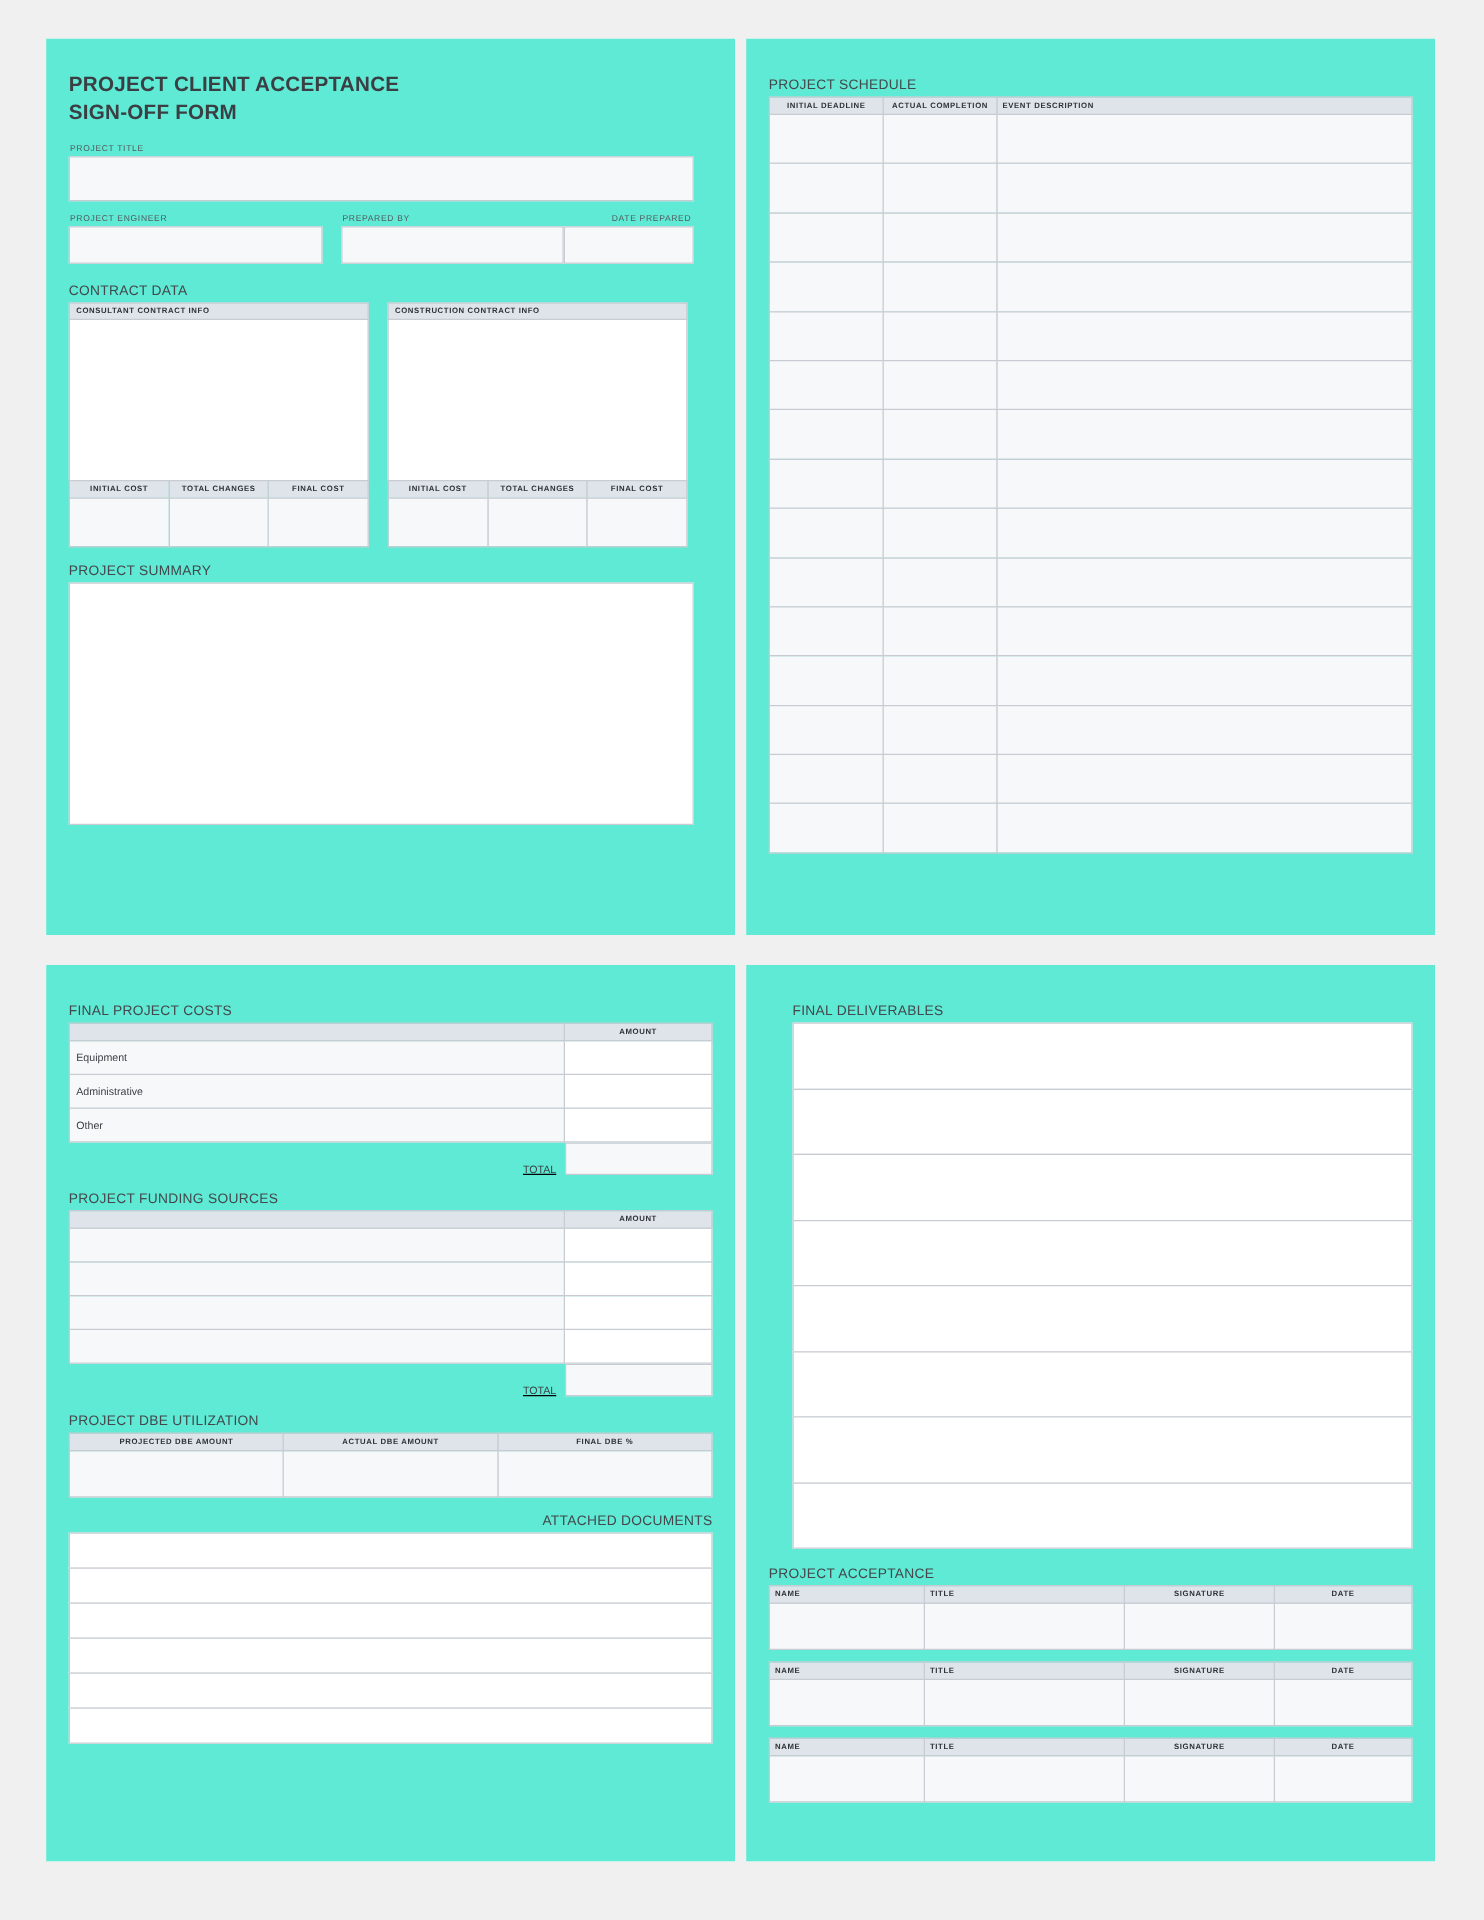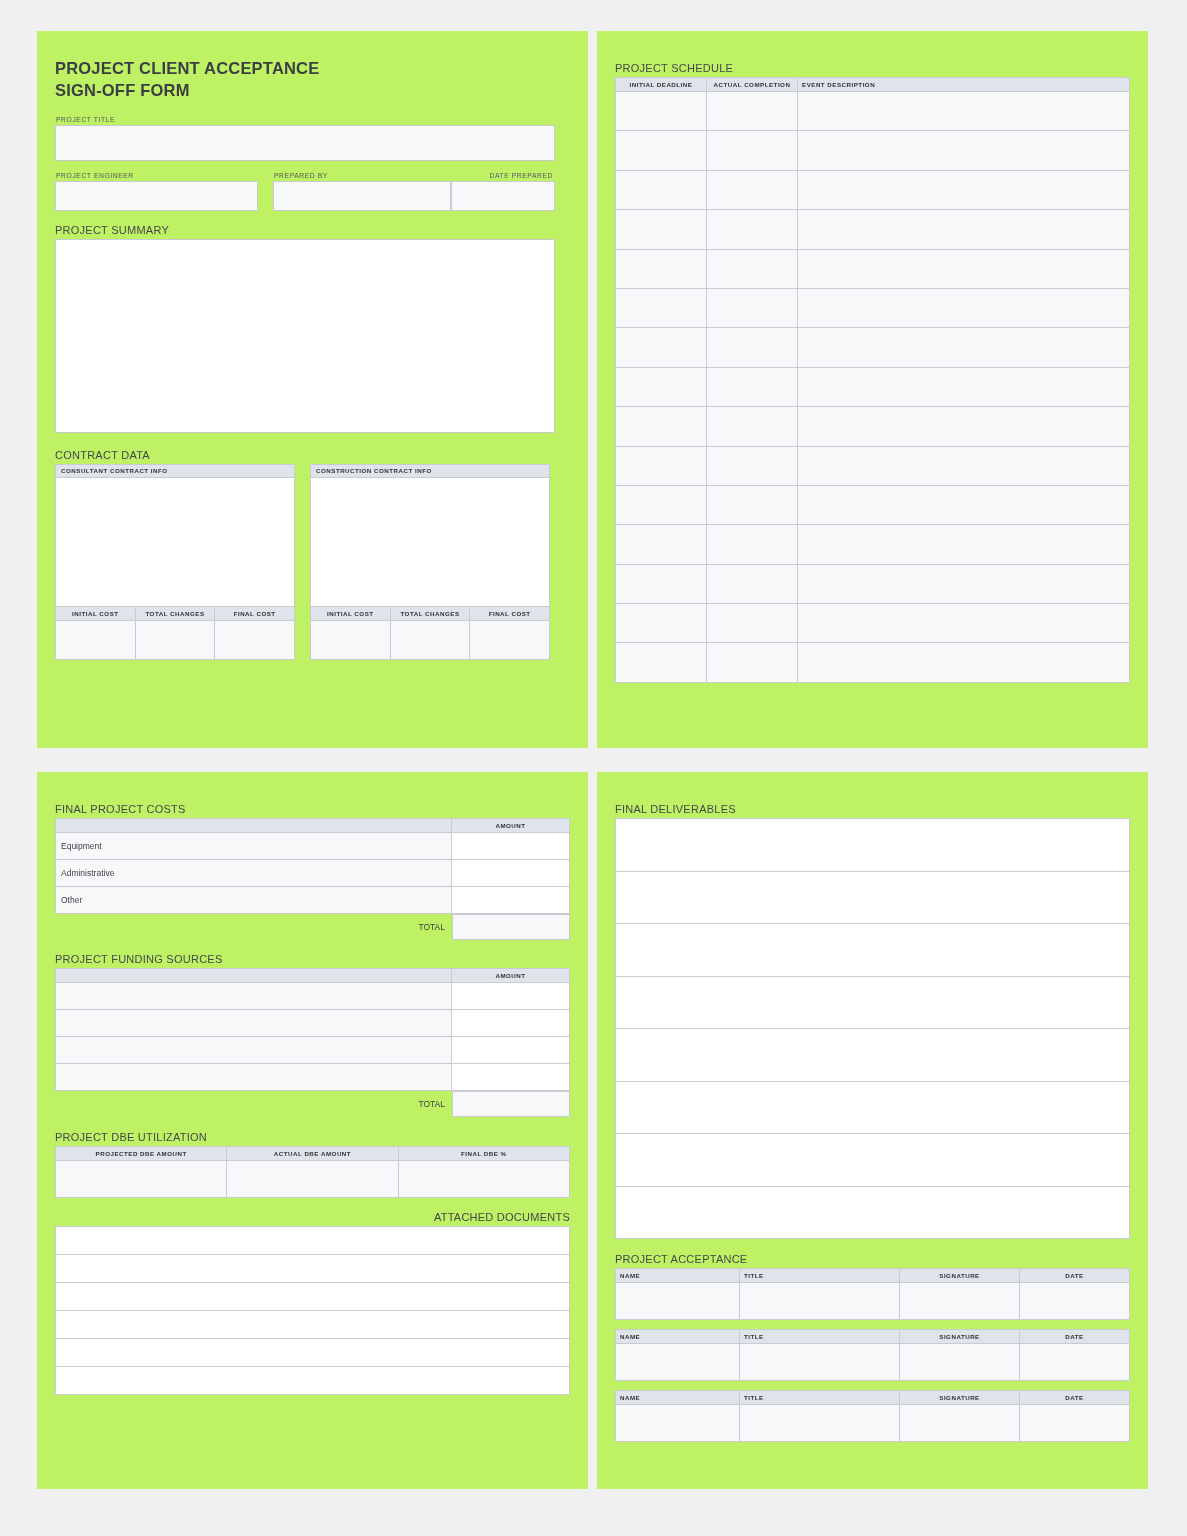--- a/index.html
+++ b/index.html
@@ -9,21 +9,21 @@
     font-family: "Liberation Sans", sans-serif;
   }
   body {
     width: 1187px;
     height: 1536px;
     position: relative;
     overflow: hidden;
   }
   .sheet {
     position: absolute;
-    background: #bef264;
+    background: #5eead4;
     box-sizing: border-box;
   }
   
   #page-tl { left: 37px;  top: 31px;  width: 551px; height: 717px; }
   #page-tr { left: 597px; top: 31px;  width: 551px; height: 717px; }
   #page-bl { left: 37px;  top: 772px; width: 551px; height: 717px; }
   #page-br { left: 597px; top: 772px; width: 551px; height: 717px; }
 
   .inner { position: absolute; left: 18px; top: 18px; right: 18px; bottom: 18px; }
 
@@ -107,23 +107,24 @@
 
   .acc-table { margin-bottom: 9px; }
   .acc-table td { height: 36px; }
 
   .deliv-row { height: 53.5px; border: 1px solid #c8ccd2; background: #fff; box-sizing: border-box; }
 
   .attached-row { height: 29px; border: 1px solid #c8ccd2; background: #fff; box-sizing: border-box; }
 
   .total-row {
     display: flex;
-    align-items: center;
+    align-items: flex-end;
     justify-content: flex-end;
     margin-top: 0;
+    text-decoration: underline;
   }
   .total-word {
     font-size: 8.5px;
     color: #3b3f44;
     padding-right: 7px;
   }
   .total-box {
     width: 118px;
     height: 26px;
     border: 1px solid #c8ccd2;
@@ -155,25 +156,20 @@
         <div class="box" style="width:203px;height:30px;"></div>
       </div>
       <div style="width:178px;margin-left:15px;">
         <div class="field-label">PREPARED BY</div>
         <div class="box" style="width:178px;height:30px;"></div>
       </div>
       <div style="width:104px;">
         <div class="field-label" style="text-align:right;margin-right:2px;">DATE PREPARED</div>
         <div class="box" style="width:104px;height:30px;"></div>
       </div>
-    </div>
-
-    <div style="margin-top:13px;">
-      <div class="section-label">PROJECT SUMMARY</div>
-      <div class="box-white" style="width:500px;height:194px;"></div>
     </div>
 
     <div style="margin-top:16px;">
       <div class="section-label">CONTRACT DATA</div>
 
       <div style="display:flex;gap:15px;">
 
         <div class="contract-block">
           <div class="hdr" style="height:14px;padding-left:5px;">CONSULTANT CONTRACT INFO</div>
           <div class="contract-body"></div>
@@ -206,20 +202,25 @@
             <tr>
               <td></td>
               <td></td>
               <td></td>
             </tr>
           </tbody>
             </table>
         </div>
 
       </div>
+    </div>
+
+    <div style="margin-top:13px;">
+      <div class="section-label">PROJECT SUMMARY</div>
+      <div class="box-white" style="width:500px;height:194px;"></div>
     </div>
 
   </div>
 </div>
 
 <div class="sheet" id="page-tr">
   <div class="inner">
     <div style="margin-top:13px;">
       <div class="section-label">PROJECT SCHEDULE</div>
       <table class="sched">
@@ -415,21 +416,21 @@
         <div class="attached-row" style="margin-top:-1px;"></div>
       </div>
     </div>
 
   </div>
 </div>
 
 <div class="sheet" id="page-br">
   <div class="inner">
 
-    <div style="margin-top:13px;">
+    <div style="margin-top:13px;margin-left:19px;">
       <div class="section-label">FINAL DELIVERABLES</div>
       <div>
         <div class="deliv-row"></div>
         <div class="deliv-row" style="margin-top:-1px;"></div>
         <div class="deliv-row" style="margin-top:-1px;"></div>
         <div class="deliv-row" style="margin-top:-1px;"></div>
         <div class="deliv-row" style="margin-top:-1px;"></div>
         <div class="deliv-row" style="margin-top:-1px;"></div>
         <div class="deliv-row" style="margin-top:-1px;"></div>
         <div class="deliv-row" style="margin-top:-1px;"></div>

